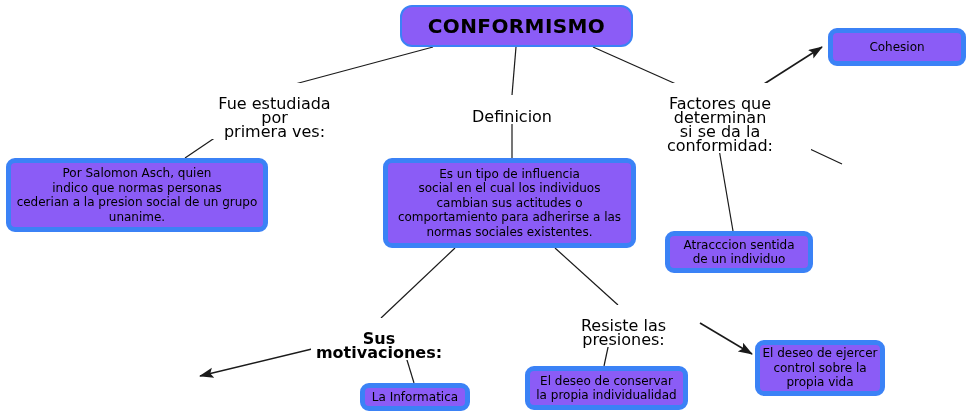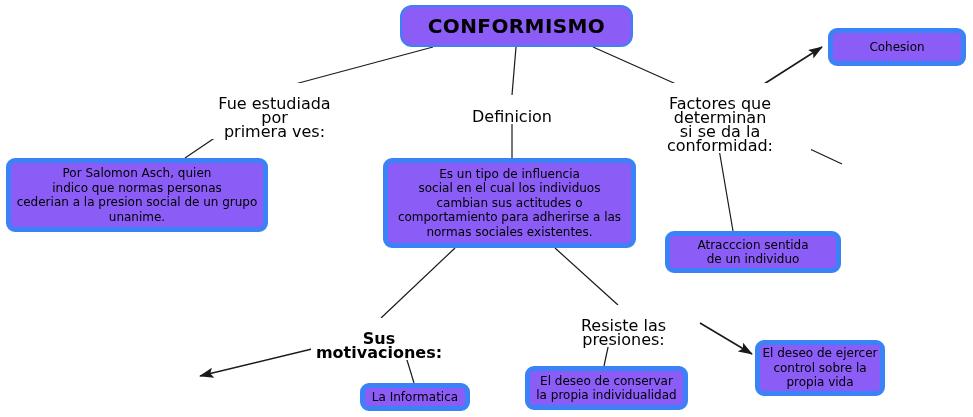--- a/index.html
+++ b/index.html
@@ -114,21 +114,21 @@
 cambian sus actitudes o
 comportamiento para adherirse a las
 normas sociales existentes.</span>
   </div>
 
   <div class="node" style="left:828px; top:28px; width:138px; height:38px;border-radius:9px;">
     <span>Cohesion</span>
   </div>
 
 
-  <div class="node" style="left:665px; top:231px; width:176px; height:42px;">
+  <div class="node" style="left:665px; top:231px; width:148px; height:42px;">
     <span>Atracccion sentida
 de un individuo</span>
   </div>
 
 
   <div class="node" style="left:360px; top:383px; width:110px; height:28px;">
     <span>La Informatica</span>
   </div>
 
   <div class="node" style="left:525px; top:366px; width:163px; height:44px;">

